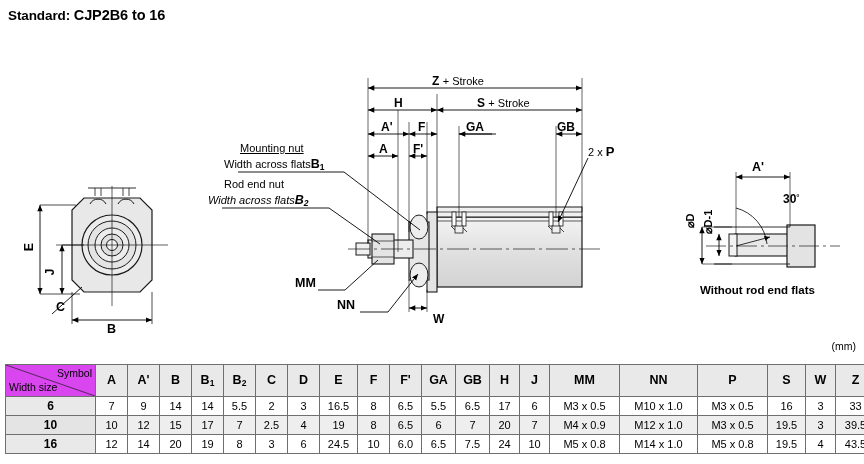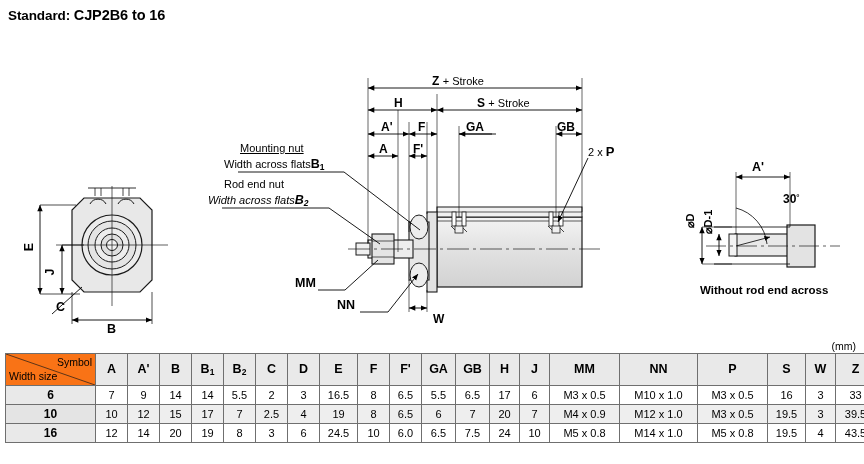--- a/index.html
+++ b/index.html
@@ -35,21 +35,21 @@
   
   #spec-table-wrap {
     position: absolute;
     left: 5px; top: 340px;
     width: 854px;
   }
   .unit-note {
     text-align: right;
     font-size: 10.5px;
     padding-right: 3px;
-    padding-bottom: 1px;
+    padding-bottom: 12px;
     line-height: 12px;
   }
   table.spec {
     border-collapse: collapse;
     width: 854px;
     font-size: 11px;
     table-layout: fixed;
   }
   table.spec th, table.spec td {
     border: 1px solid #6f6f6f;
@@ -61,21 +61,21 @@
   }
   table.spec thead th {
     background: #e9e9e9;
     font-weight: bold;
     font-size: 12.5px;
     height: 31px;
   }
   table.spec thead th.corner {
     padding: 0;
     position: relative;
-    background: #f97316;
+    background: #d946ef;
     text-decoration: underline;
   }
   table.spec tbody td.bore {
     background: #e9e9e9;
     font-weight: bold;
     font-size: 12px;
   }
   table.spec tbody tr.alt td { background: #eeeeee; }
   table.spec tbody tr.alt td.bore { background: #e4e4e4; }
   table.spec td.txt { font-size: 11px; }
@@ -303,21 +303,21 @@
 <div class="lbl" style="position:absolute;left:588px;top:122px;font-size:11px;">
   <span>2 x </span><span style="font-weight:bold;font-size:13px;">P</span>
 </div>
 
 <div class="lbl" style="position:absolute;left:752px;top:138px;font-size:12.5px;font-weight:bold;">A'</div>
 <div class="lbl" style="position:absolute;left:750px;top:170px;font-size:12px;font-weight:bold;margin-left:33px;">
   <span>30</span><span style="font-size:8px;position:relative;top:-3px;">°</span>
 </div>
 <div class="lbl" style="position:absolute;left:684px;top:206px;font-size:11px;font-weight:bold;transform:rotate(-90deg);transform-origin:left top;">⌀D</div>
 <div class="lbl" style="position:absolute;left:702px;top:212px;font-size:11px;font-weight:bold;transform:rotate(-90deg);transform-origin:left top;">⌀D-1</div>
-<div class="lbl" style="position:absolute;left:700px;top:262px;font-size:11.5px;font-weight:bold;">Without rod end across</div>
+<div class="lbl" style="position:absolute;left:700px;top:262px;font-size:11.5px;font-weight:bold;">Without rod end flats</div>
 </div>
 
 <div id="spec-table-wrap">
   <div class="unit-note">(mm)</div>
   <table class="spec">
     <colgroup id="spec-colgroup">
         <col style="width: 90px;">
         <col style="width: 32px;">
         <col style="width: 32px;">
         <col style="width: 32px;">

